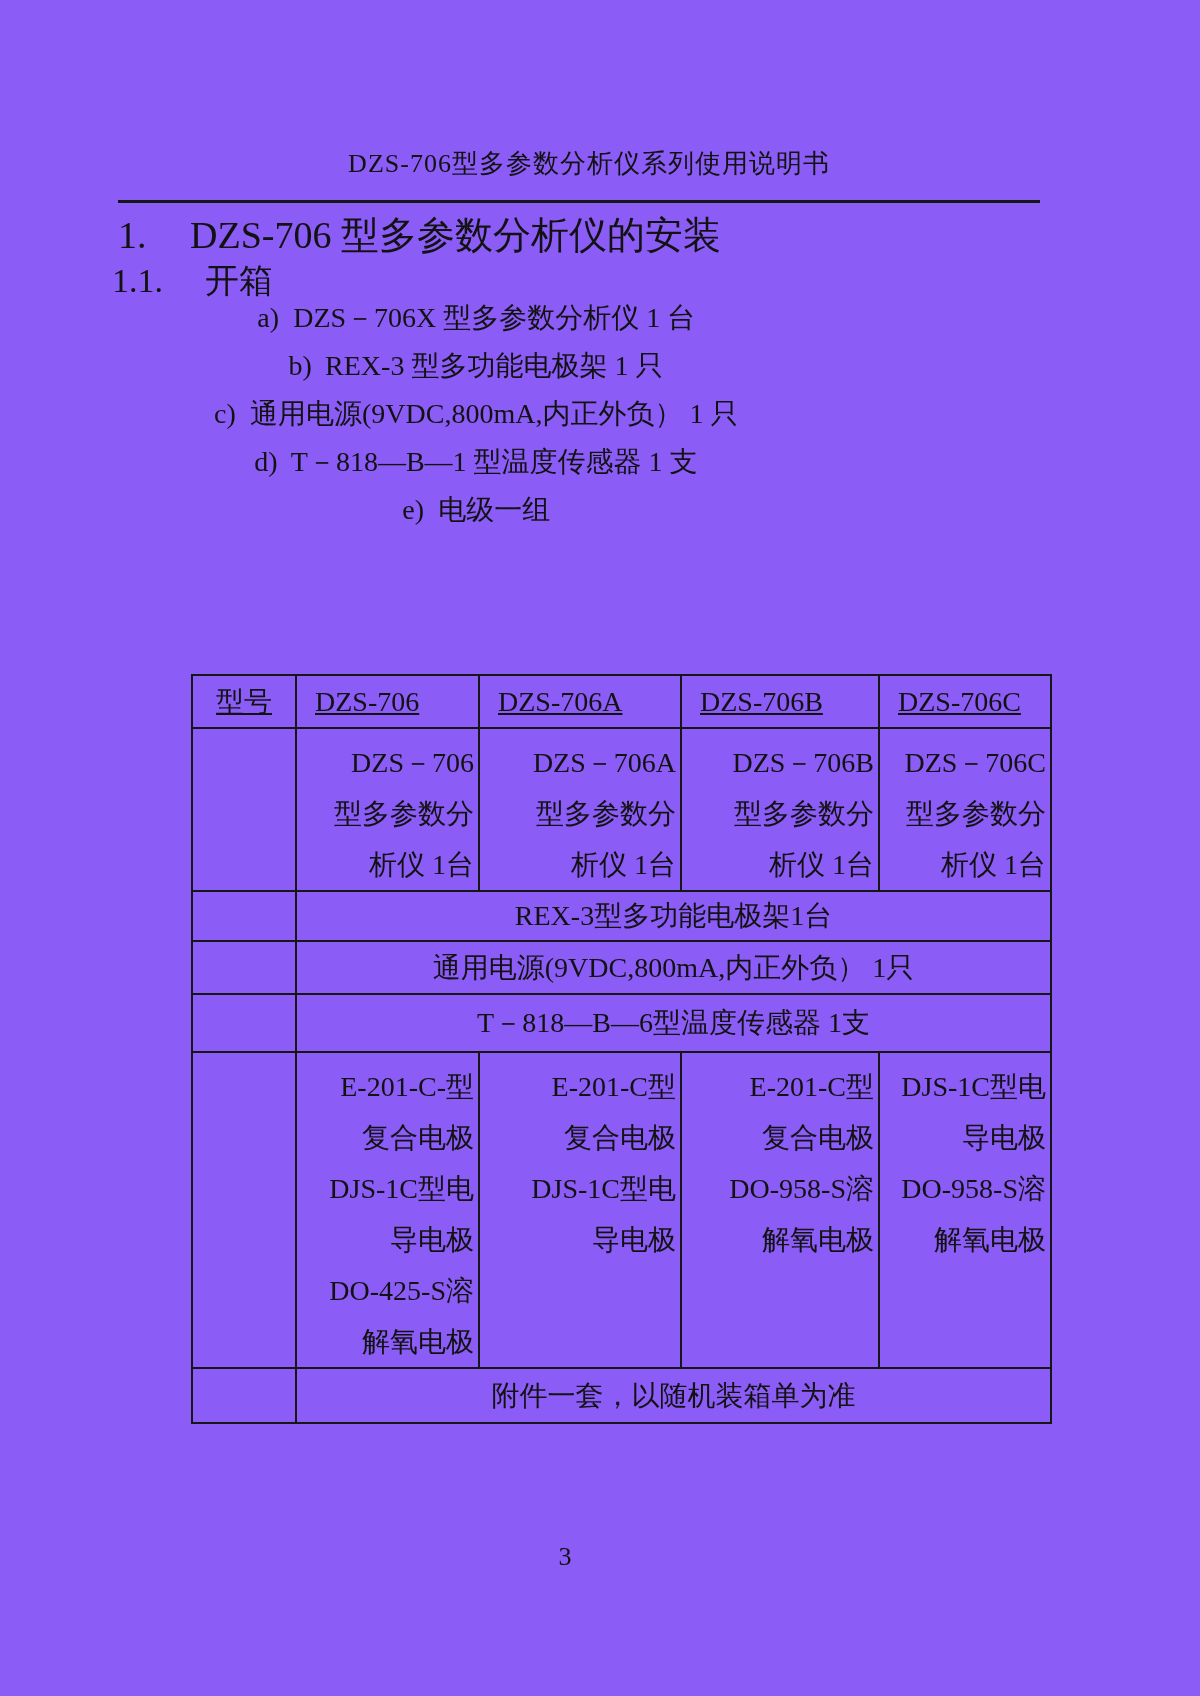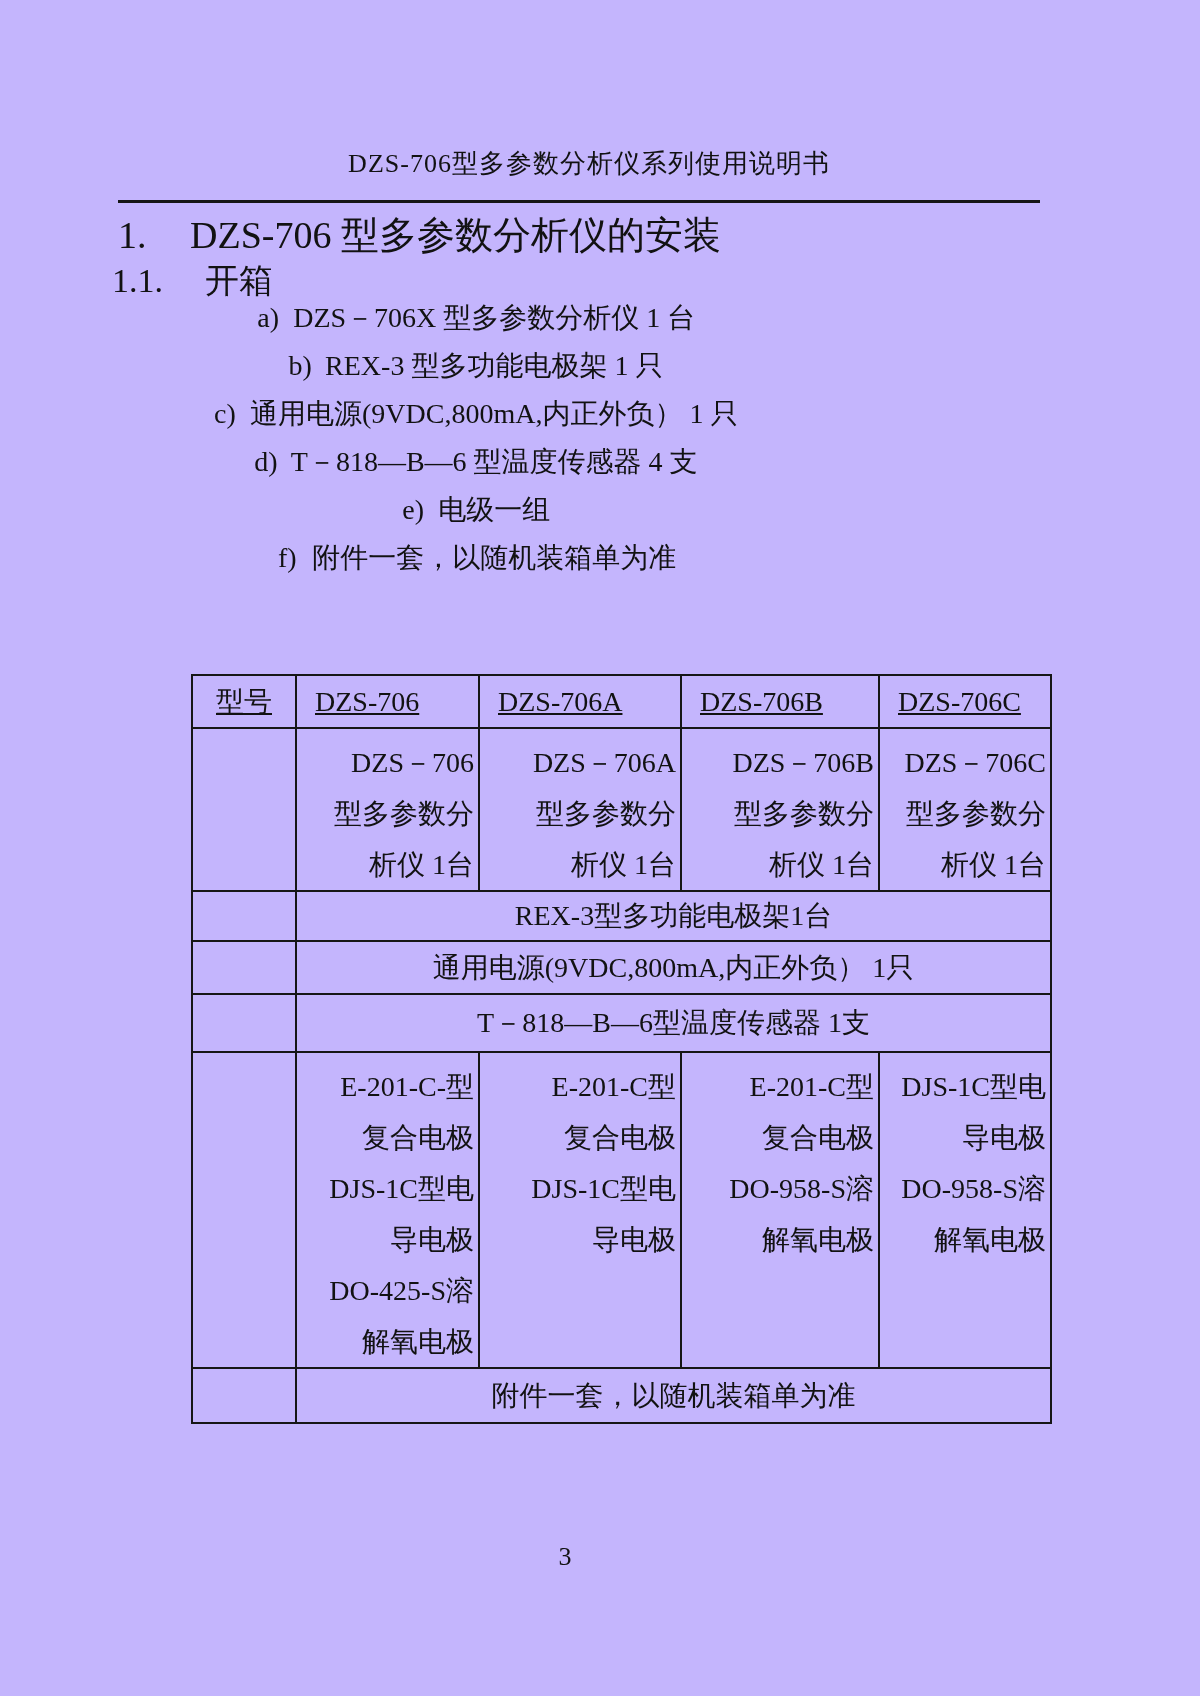--- a/index.html
+++ b/index.html
@@ -4,21 +4,21 @@
 <style>
   html, body { margin:0; padding:0; }
   body {
     background:#e8e8e8;
     font-family:"Liberation Serif","DejaVu Serif",serif;
   }
   .page {
     position:relative;
     width:1200px; height:1696px;
     margin:0 auto;
-    background:#c4b5fd;
+    background:#8b5cf6;
     color:#121212;
     overflow:hidden;
   }
   .doc-header {
     position:absolute; top:146px; left:0; width:1178px;
     text-align:center;
     font-size:26px; letter-spacing:1px;
   }
   .head-rule {
     position:absolute; top:200px; left:118px;
@@ -93,27 +93,24 @@
     <li>
       <span class="marker">a)</span><span>DZS－706X 型多参数分析仪  1 台</span>
     </li>
     <li>
       <span class="marker">b)</span><span>REX-3 型多功能电极架 1 只</span>
     </li>
     <li>
       <span class="marker">c)</span><span>通用电源(9VDC,800mA,内正外负） 1 只</span>
     </li>
     <li>
-      <span class="marker">d)</span><span>T－818—B—6 型温度传感器  4 支</span>
+      <span class="marker">d)</span><span>T－818—B—1 型温度传感器  1 支</span>
     </li>
     <li>
       <span class="marker">e)</span><span>电级一组</span>
-    </li>
-    <li>
-      <span class="marker">f)</span><span>附件一套，以随机装箱单为准</span>
     </li>
   </ul>
 
   <table class="packing">
     <colgroup>
       <col style="width:104px">
         <col style="width:183px">
         <col style="width:202px">
       <col style="width:198px">
         <col style="width:172px">

